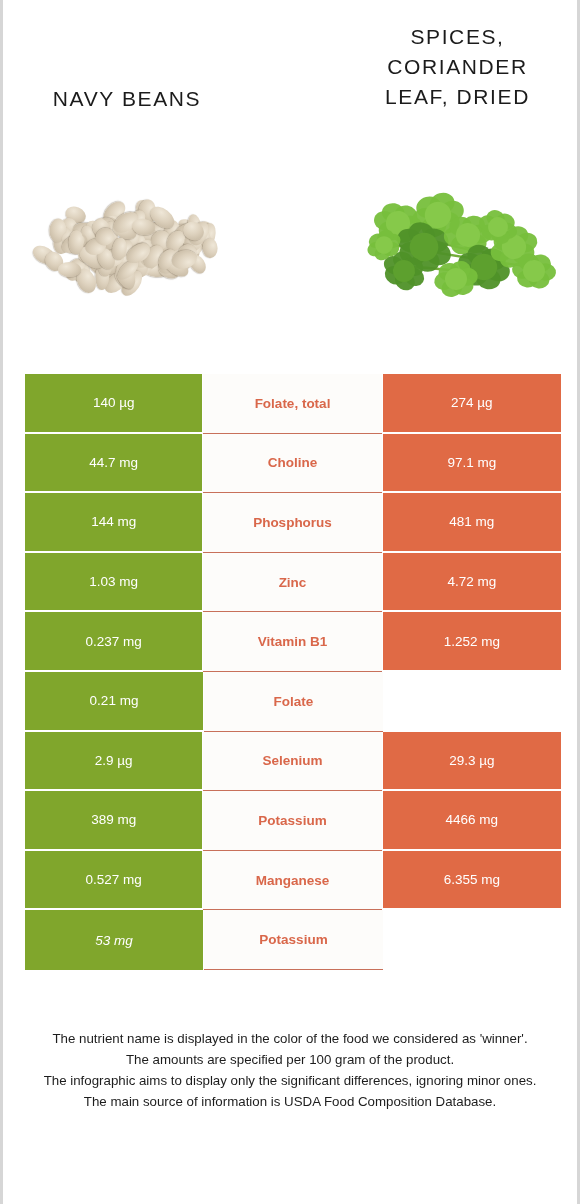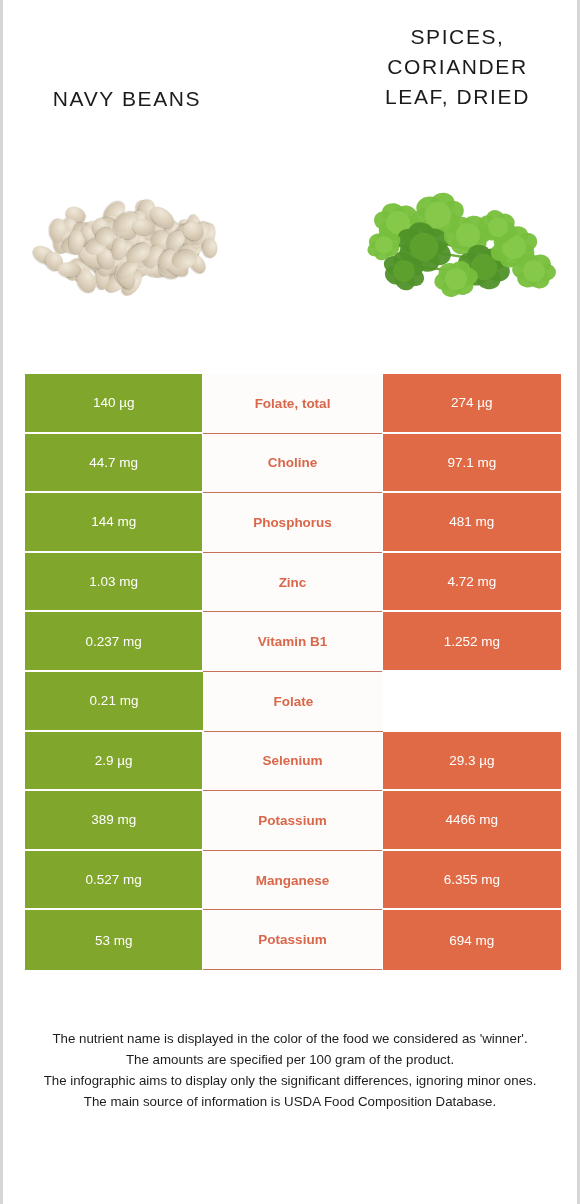--- a/index.html
+++ b/index.html
@@ -122,21 +122,21 @@
   }
 
   .cell-right {
     width: 179px;
     background: #e06a45;
     color: #ffffff;
     border-bottom: 2px solid #ffffff;
   }
 
   .row:last-child .cell-left,
-  .row:last-child .cell-right { border-bottom: none; }
+  .row:last-child .cell-right { border-bottom: none; font-style: italic; }
 
   .mid-spacer { width: 1px; background: #ffffff; }
 
   .win-right { color: #d9674a; }
 
   
   .footer {
     position: absolute;
     left: 0; right: 0;
     top: 1028px;
@@ -473,21 +473,20 @@
         <div class="mid-spacer"></div>
         <div class="cell cell-mid win-right">Manganese</div>
         <div class="mid-spacer"></div>
         <div class="cell cell-right">6.355 mg</div>
       </div>
       <div class="row">
         <div class="cell cell-left">53 mg</div>
         <div class="mid-spacer"></div>
         <div class="cell cell-mid win-right">Potassium</div>
         <div class="mid-spacer"></div>
-        <div class="cell cell-right">694 mg</div>
       </div>
     </div>
 
   <div class="footer" id="footer-notes">
       <p>The nutrient name is displayed in the color of the food we considered as 'winner'.</p>
       <p>The amounts are specified per 100 gram of the product.</p>
       <p>The infographic aims to display only the significant differences, ignoring minor ones.</p>
       <p>The main source of information is USDA Food Composition Database.</p>
     </div>
 

